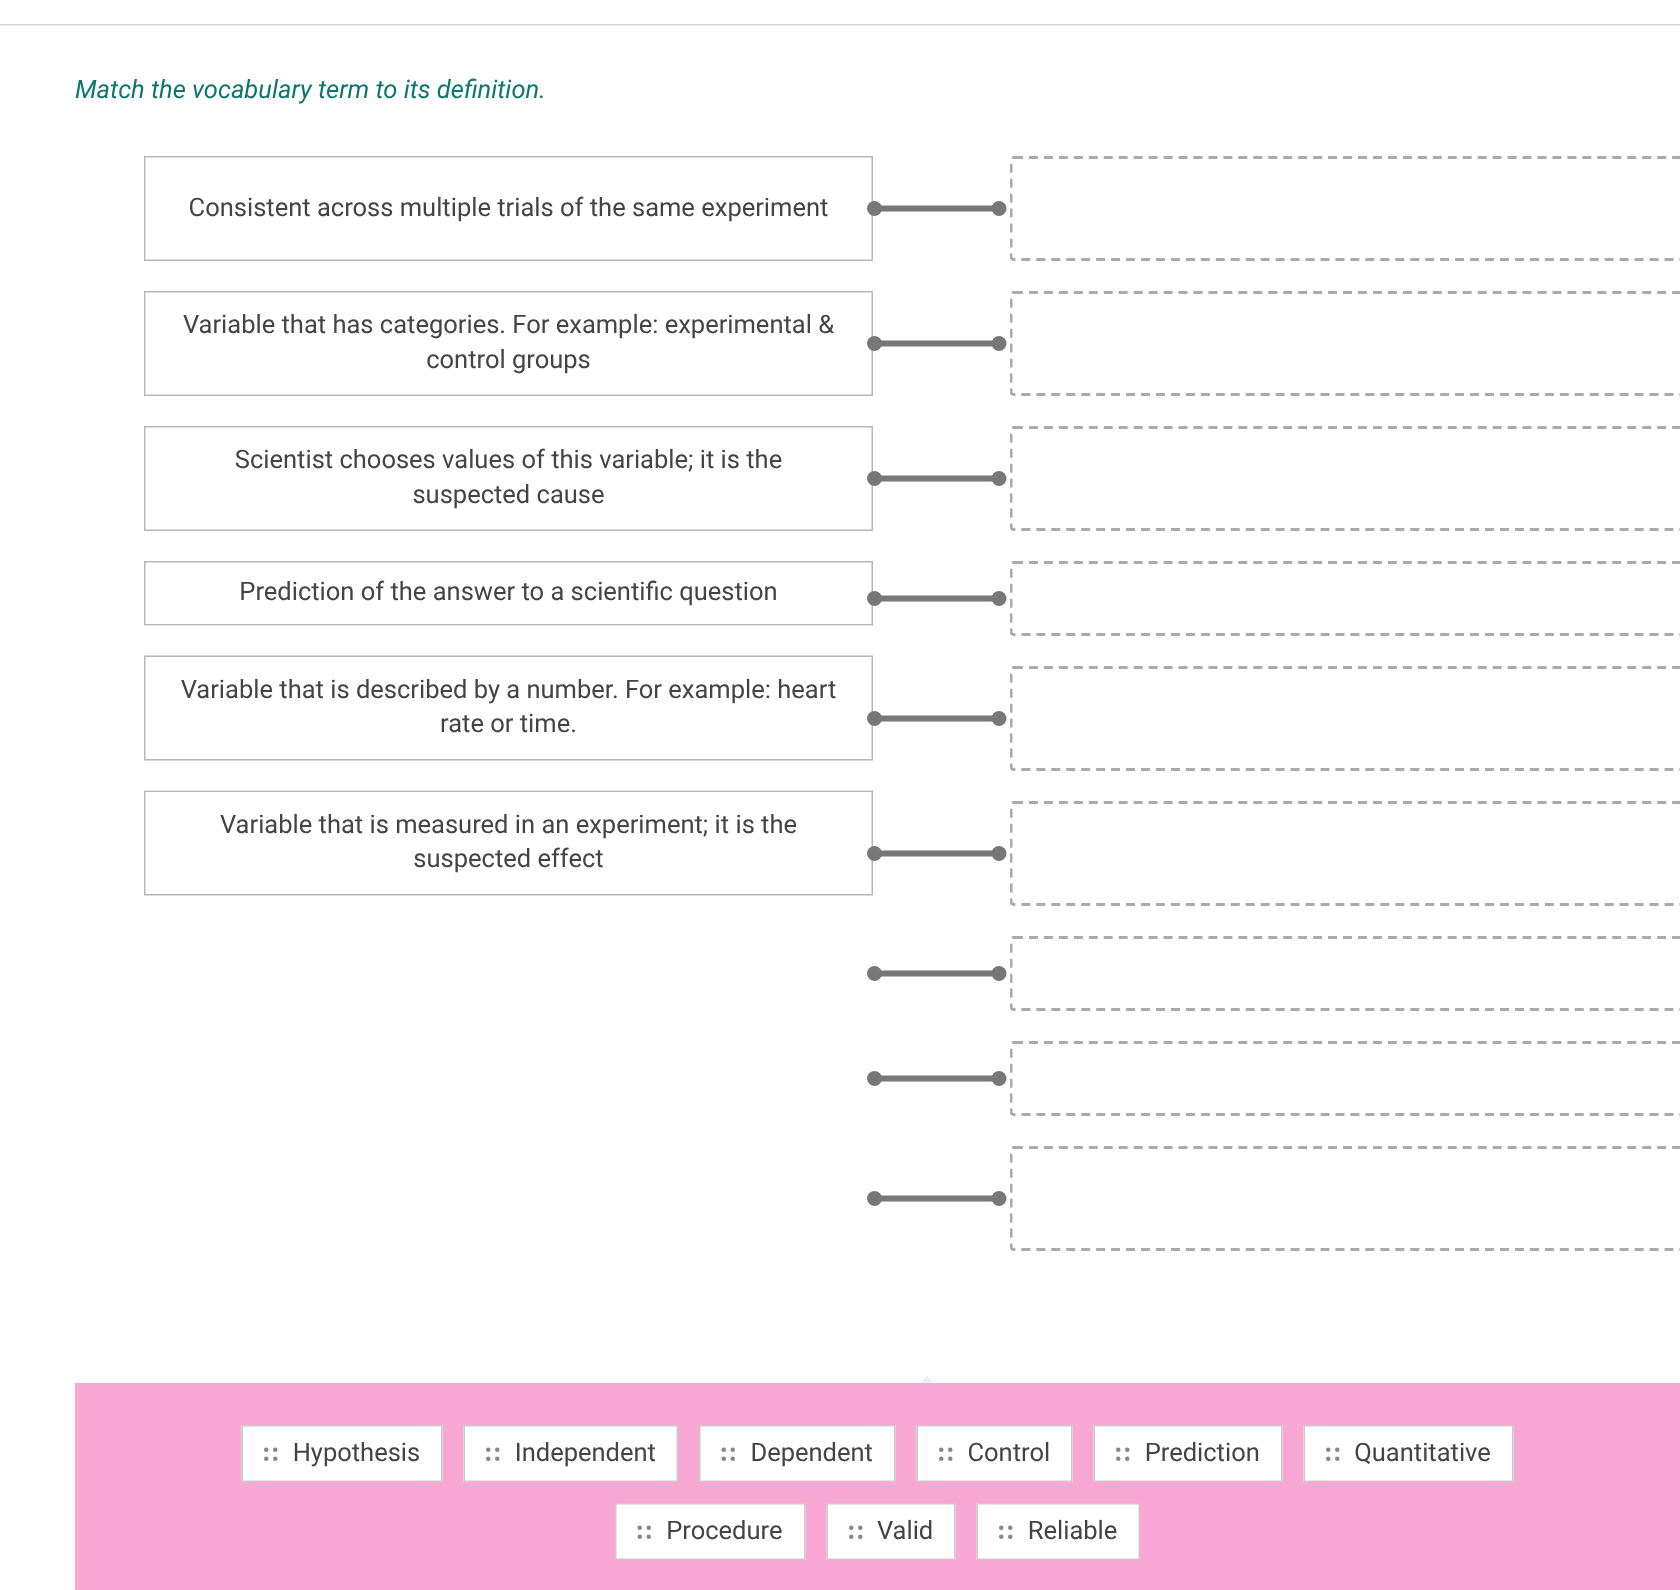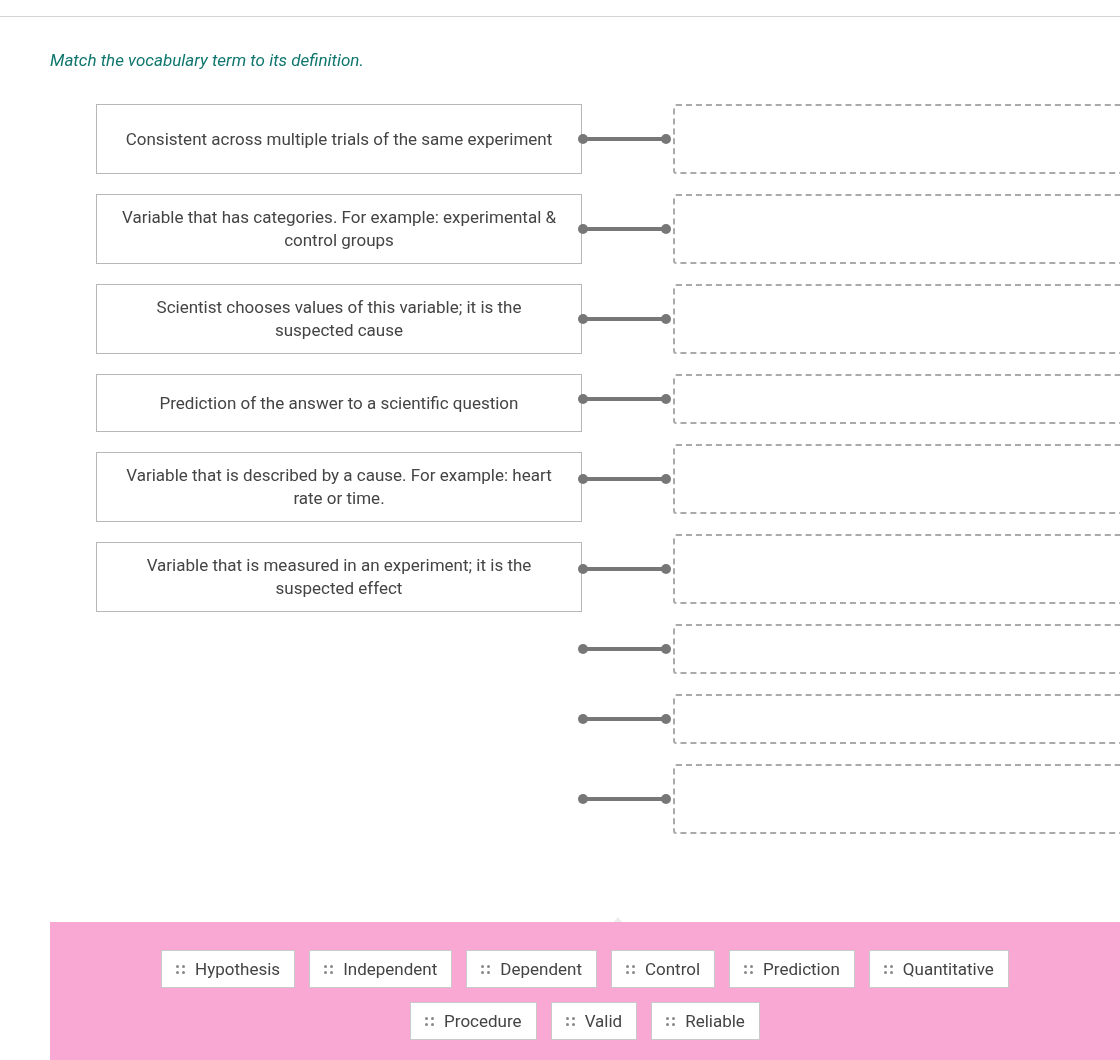--- a/index.html
+++ b/index.html
@@ -3,21 +3,21 @@
 <meta charset="utf-8">
 <style>
   * { box-sizing: border-box; }
   html, body { margin:0; padding:0; background:#fff; font-family:-apple-system,BlinkMacSystemFont,"Segoe UI",Roboto,Helvetica,Arial,sans-serif; color:#333; }
   .page { width:1120px; height:1060px; position:relative; overflow:hidden; }
   .topline { position:absolute; left:0; right:0; top:16px; border-top:1px solid #d4d4d4; }
   .prompt { position:absolute; left:50px; top:50px; font-style:italic; font-size:17px; color:#0f766e; }
   .list { position:absolute; left:96px; top:104px; width:486px; }
   .defbox { border:1px solid #b7b7b7; background:#fff; margin-bottom:20px; display:flex; align-items:center; justify-content:center; text-align:center; padding:10px 22px; font-size:17px; color:#444; line-height:1.35; }
   .defbox.two { height:70px; }
-  .defbox.one { height:58px;margin-top:19px; }
+  .defbox.one { height:43px;margin-top:19px; }
   .dropcol { position:absolute; left:673px; top:104px; width:460px; }
   .dropbox { border:2px dashed #aaa; height:70px; border-radius:3px; margin-bottom:20px; }
   .dropbox.one { height:50px; }
   .connectors { position:absolute; left:576px; top:104px; width:97px; pointer-events:none; }
   .c-line { position:absolute; left:7px; right:7px; height:4px; background:#777; border-radius:2px; }
   .c-dot  { position:absolute; width:10px; height:10px; background:#777; border-radius:50%; transform:translate(-50%,-50%); }
   .bank { position:absolute; left:50px; top:922px; right:0; bottom:0; background:#f9a8d4; padding:28px 52px; }
   .bankrow { display:flex; flex-wrap:wrap; gap:14px; justify-content:center; }
   .chip { display:flex; align-items:center; gap:10px; background:#fff; border:1px solid #c9c9c9; padding:8px 14px; font-size:17px; color:#444; cursor:grab; }
   .grip { display:inline-flex; flex-direction:column; gap:3px; }
@@ -31,21 +31,21 @@
 
 <div class="page">
   <div class="topline"></div>
   <div class="prompt">Match the vocabulary term to its definition.</div>
 
   <div class="list" id="defs">
       <div class="defbox two">Consistent across multiple trials of the same experiment</div>
       <div class="defbox two">Variable that has categories. For example: experimental &amp; control groups</div>
       <div class="defbox two">Scientist chooses values of this variable; it is the suspected cause</div>
       <div class="defbox one">Prediction of the answer to a scientific question</div>
-      <div class="defbox two">Variable that is described by a cause. For example: heart rate or time.</div>
+      <div class="defbox two">Variable that is described by a number. For example: heart rate or time.</div>
       <div class="defbox two">Variable that is measured in an experiment; it is the suspected effect</div>
     </div>
   <div class="dropcol" id="drops">
       <div class="dropbox two"></div>
       <div class="dropbox two"></div>
       <div class="dropbox two"></div>
       <div class="dropbox one"></div>
       <div class="dropbox two"></div>
       <div class="dropbox two"></div>
       <div class="dropbox one"></div>

